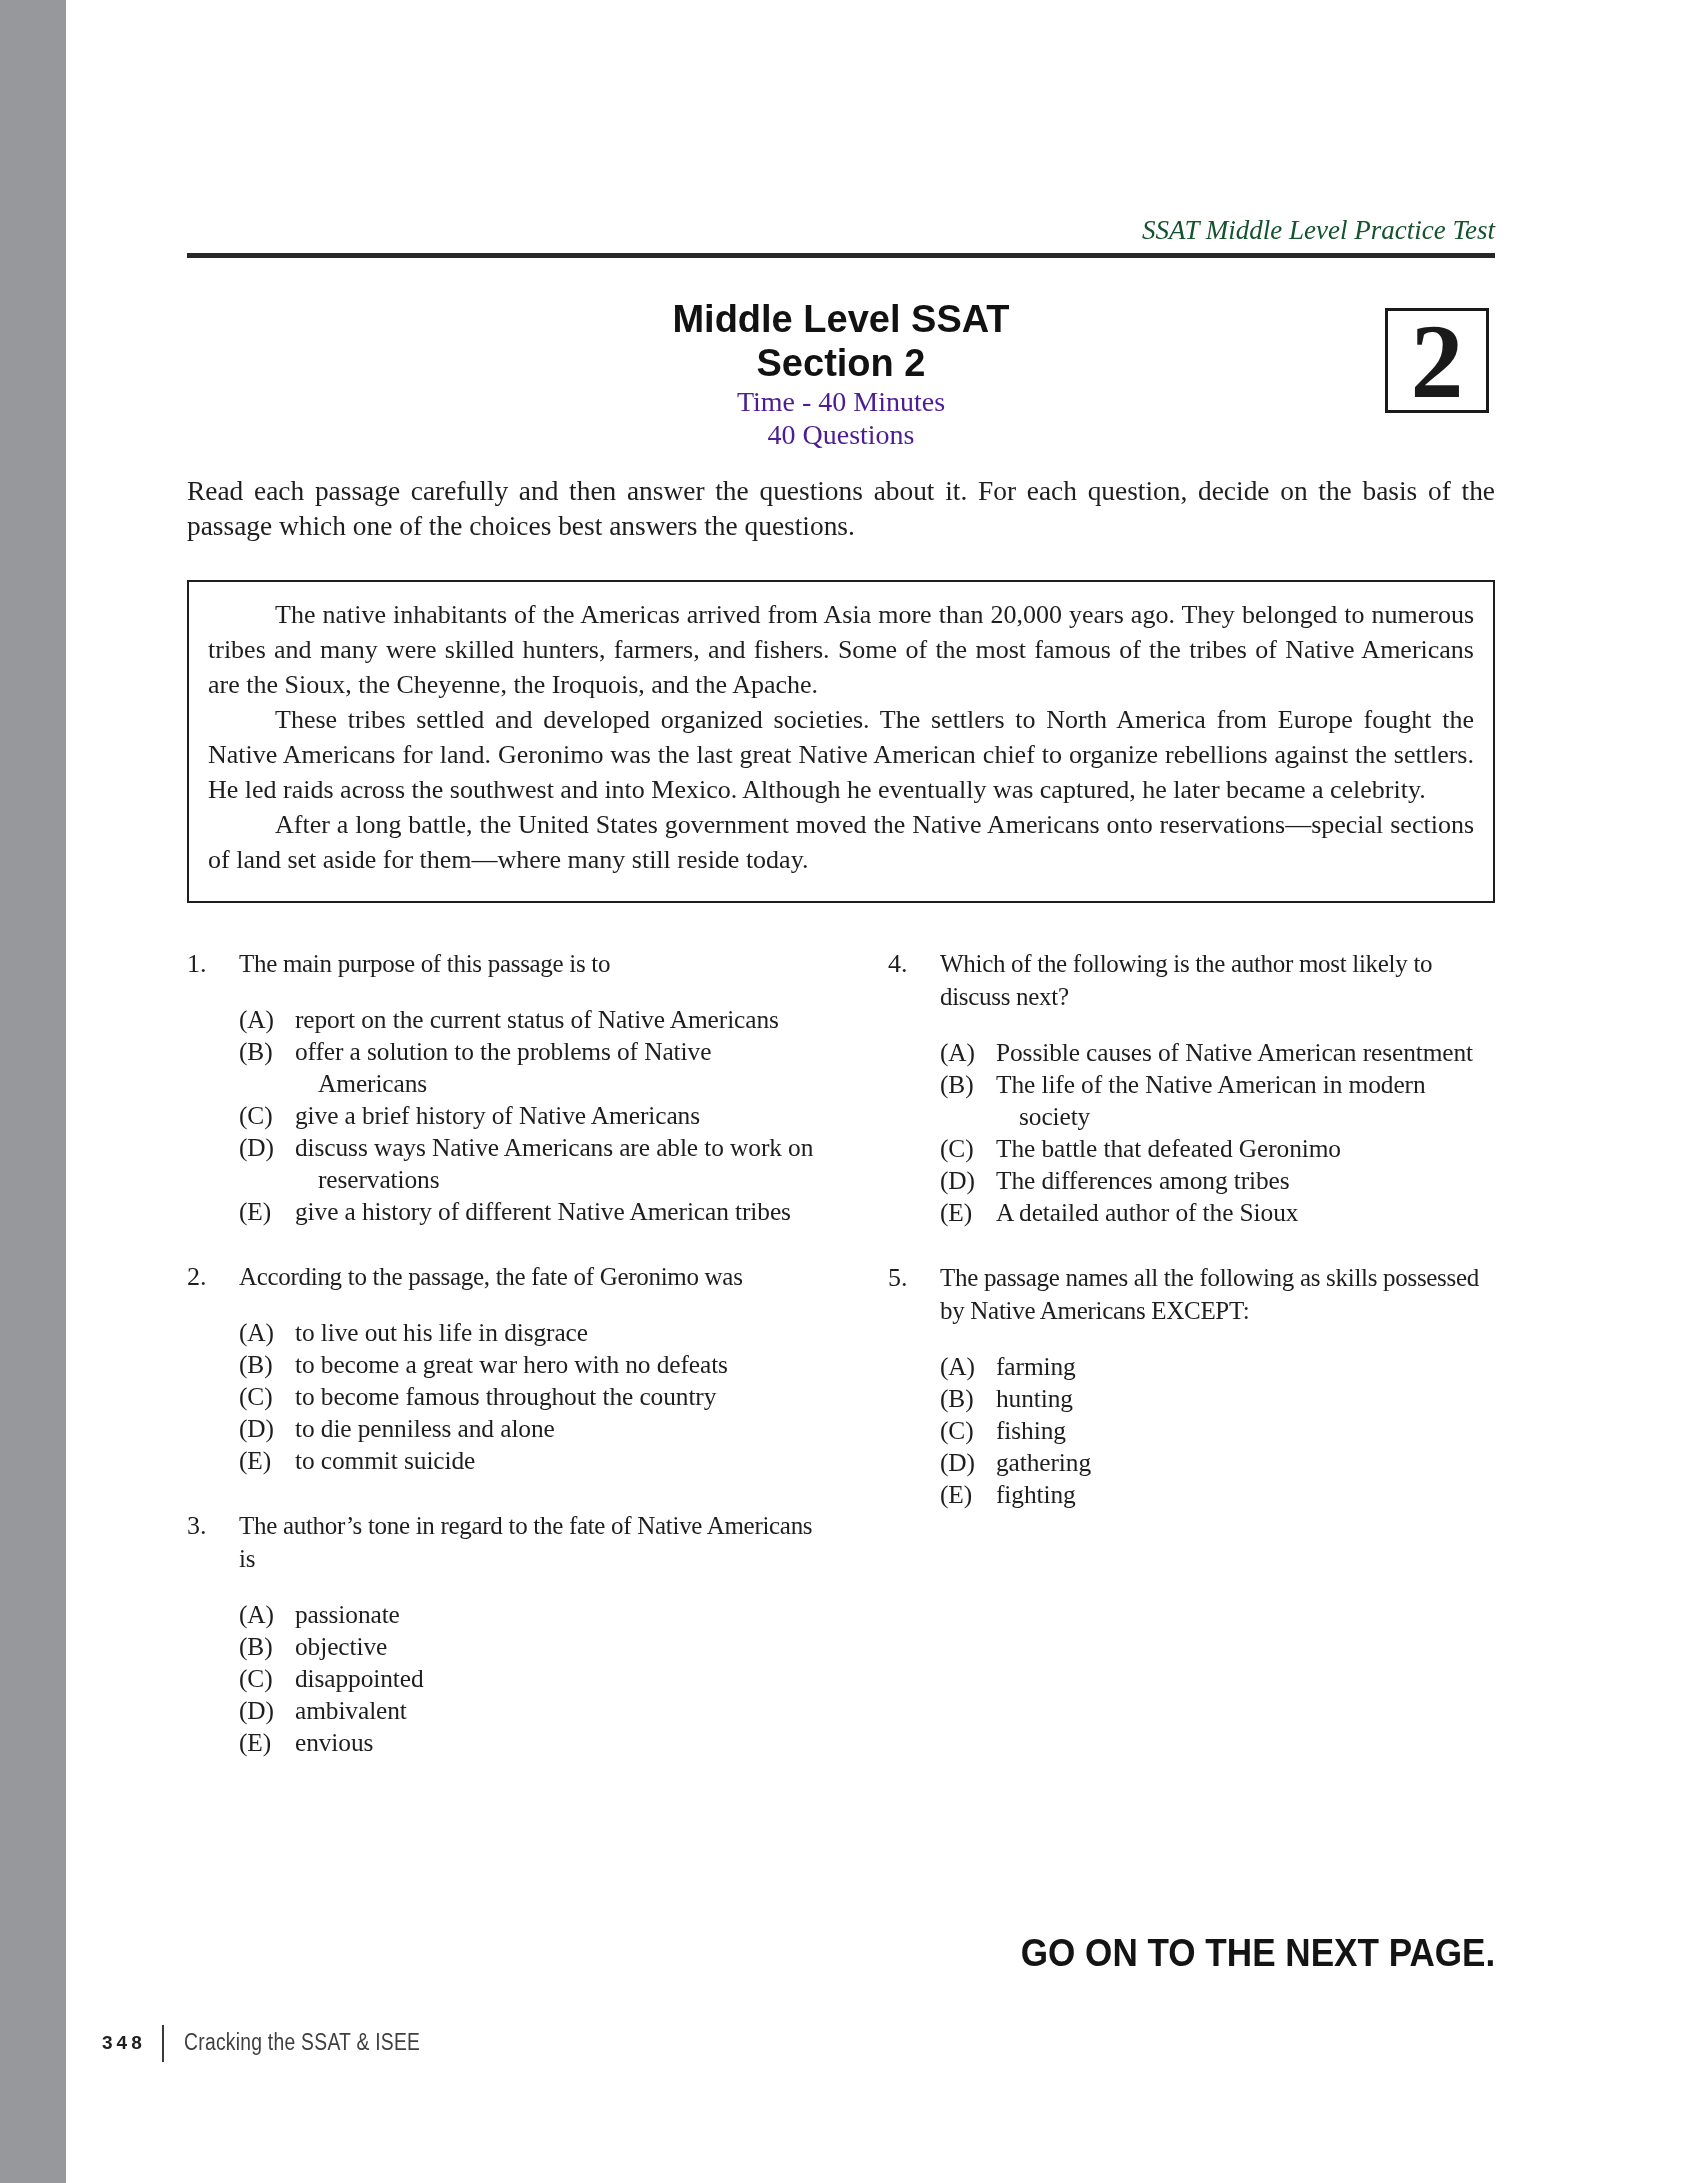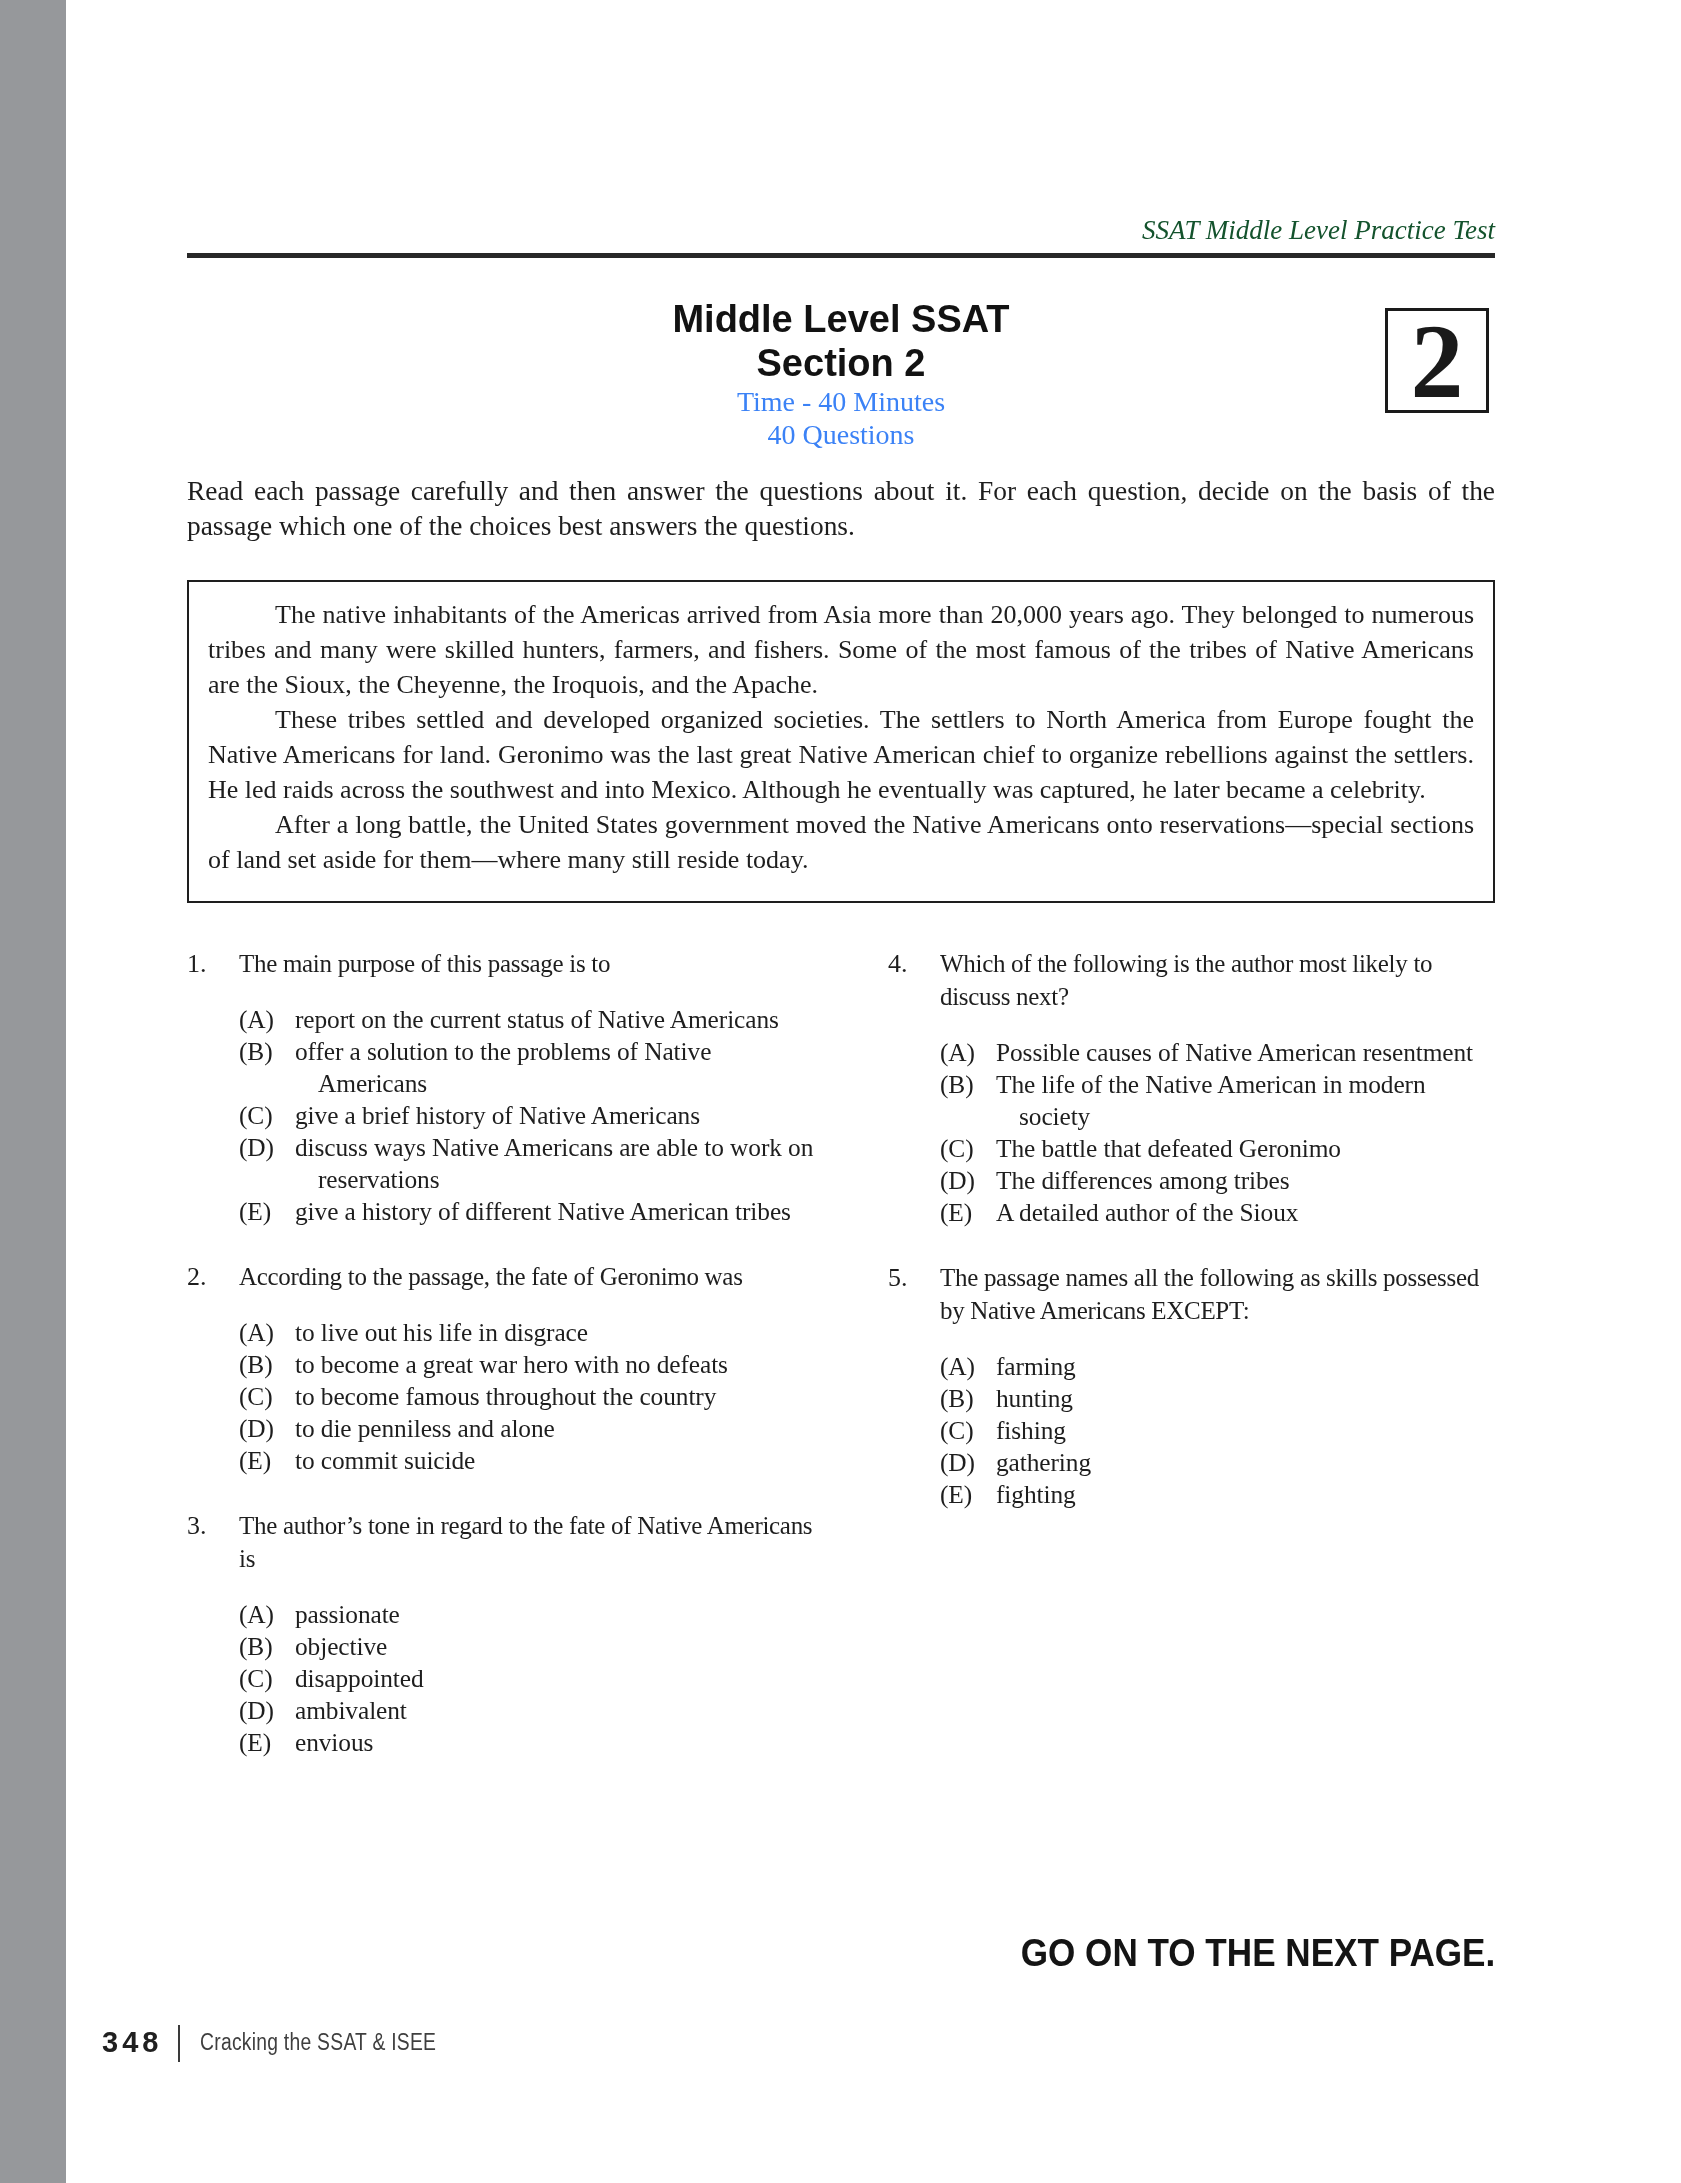--- a/index.html
+++ b/index.html
@@ -42,21 +42,21 @@
     text-align:center;
   }
   .title-main {
     font-family:"Liberation Sans","DejaVu Sans",sans-serif;
     font-weight:700;
     font-size:38px; line-height:44px;
     color:#121212;
   }
   .title-sub {
     font-size:28px; line-height:33px;
-    color:#3b82f6;
+    color:#4c1d95;
   }
   .section-box {
     position:absolute;
     left:1385px; top:308px;
     width:98px; height:99px;
     border:3.3px solid #1a1a1a;
     background:#ffffff;
     display:flex; align-items:center; justify-content:center;
   }
   .section-num {
@@ -125,21 +125,21 @@
   }
   .footer {
     position:absolute;
     left:102px; top:2025px;
     display:flex;
     align-items:flex-start;
   }
   .pg-num {
     font-family:"Liberation Sans","DejaVu Sans",sans-serif;
     font-weight:700;
-    font-size:29px; line-height:35px;
+    font-size:19px; line-height:35px;
     letter-spacing:4px;
     color:#202020;
   }
   .pg-bar {
     width:2px; height:37px;
     background:#3a3a3a;
     margin-left:16px; margin-right:20px;
   }
   .book {
     font-family:"Liberation Sans","DejaVu Sans",sans-serif;

